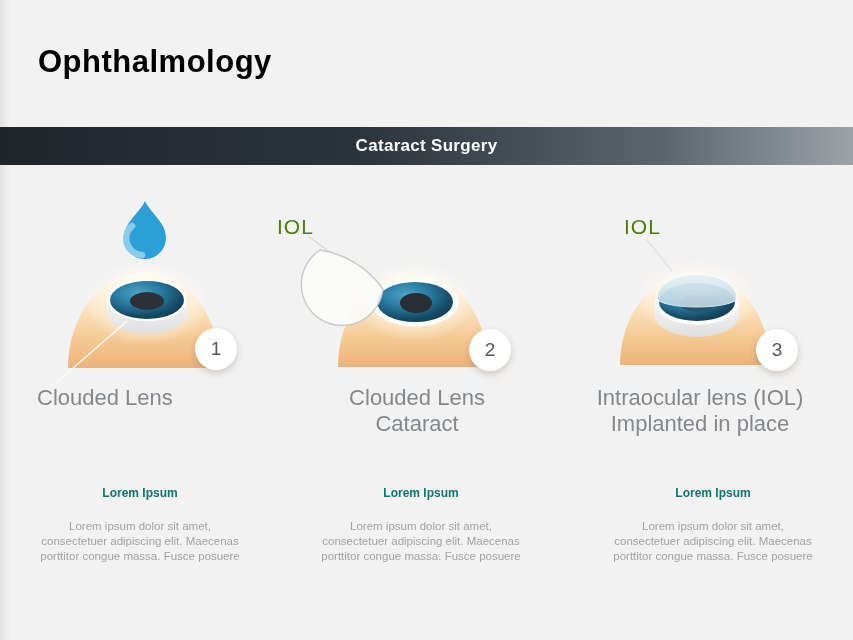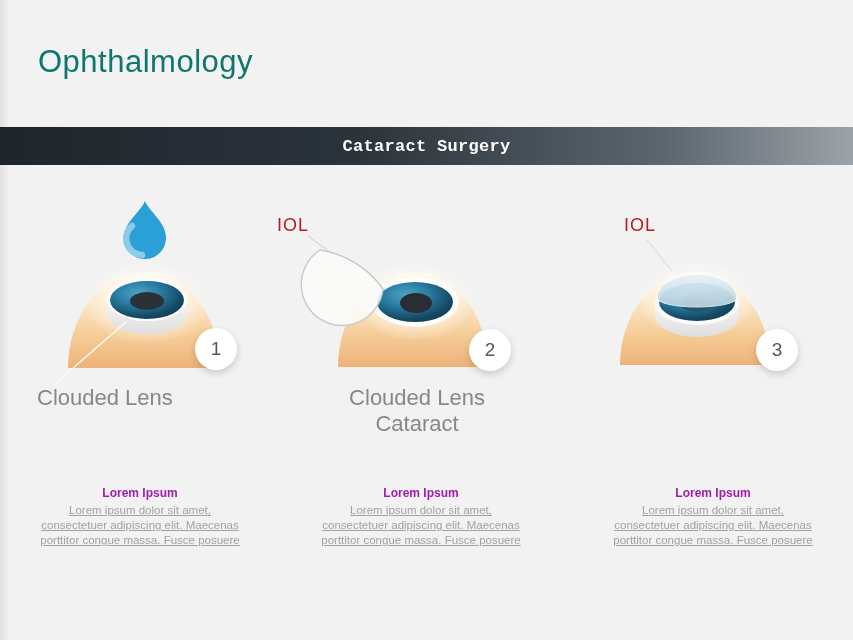--- a/index.html
+++ b/index.html
@@ -14,65 +14,65 @@
     overflow:hidden;
     margin:0 auto;
   }
   .edge-shade{
     position:absolute;left:0;top:0;bottom:0;width:10px;
     background:linear-gradient(90deg,rgba(0,0,0,.07),rgba(0,0,0,0));
     pointer-events:none;
   }
   .title{
     position:absolute;left:38px;top:44px;margin:0;
-    font-size:31px;font-weight:normal;letter-spacing:.5px;
-    color:#0f766e;
+    font-size:31px;font-weight:bold;letter-spacing:.5px;
+    color:#000000;
   }
   .banner{
     position:absolute;left:0;top:127px;width:853px;height:38px;
     background:linear-gradient(90deg,#1f252b 0%,#2b333b 42%,#5d666e 78%,#9ba2a8 100%);
     display:flex;align-items:center;justify-content:center;
   }
   .banner-title{
-    color:#ffffff;font-size:17px;font-weight:bold;letter-spacing:.3px;font-family:Liberation Mono, monospace;
+    color:#ffffff;font-size:17px;font-weight:bold;letter-spacing:.3px;
   }
   .art{position:absolute;left:0;top:0;}
   .badge{
     position:absolute;width:42px;height:42px;border-radius:50%;
     background:#ffffff;
     box-shadow:0 3px 7px rgba(90,70,40,.25);
     display:flex;align-items:center;justify-content:center;
     font-size:19px;color:#54585c;
   }
   .badge-1{left:195px;top:328px;}
   .badge-2{left:469px;top:329px;}
   .badge-3{left:756px;top:329px;}
   .iol-label{
-    position:absolute;font-size:18px;color:#b91c1c;letter-spacing:1px;
+    position:absolute;font-size:21px;color:#4d7c0f;letter-spacing:1px;
   }
   .iol-label-2{left:277px;top:215px;}
   .iol-label-3{left:624px;top:215px;}
   .caption{
     position:absolute;top:385px;
     font-size:22px;line-height:26px;color:#84888b;
   }
   .caption span{display:block;}
   .caption-1{left:37px;text-align:left;}
   .caption-2{left:292px;width:250px;text-align:center;}
   .caption-3{left:572px;width:256px;text-align:center;}
   .lorem{
     position:absolute;top:486px;width:240px;text-align:center;
   }
   .lorem-1{left:20px;}
   .lorem-2{left:301px;}
   .lorem-3{left:593px;}
   .lorem-title{
-    font-size:12px;font-weight:bold;color:#a21caf;margin:0 0 3px 0;
+    font-size:12px;font-weight:bold;color:#0f766e;margin:0 0 19px 0;
   }
-  .lorem-body{font-size:11.5px;line-height:15px;color:#a2a2a2;text-decoration:underline;}
+  .lorem-body{font-size:11.5px;line-height:15px;color:#a2a2a2;}
   .lorem-body span{display:block;white-space:nowrap;}
 </style>
 </head>
 <body>
 
 <div class="slide">
   <div class="edge-shade"></div>
 
   <h1 class="title">Ophthalmology</h1>
 
@@ -158,20 +158,24 @@
   <div class="iol-label iol-label-2">IOL</div>
   <div class="iol-label iol-label-3">IOL</div>
 
   <div class="caption caption-1">
     <span>Clouded Lens</span>
   </div>
   <div class="caption caption-2">
     <span>Clouded Lens</span>
     <span>Cataract</span>
   </div>
+  <div class="caption caption-3">
+    <span>Intraocular lens (IOL)</span>
+    <span>Implanted in place</span>
+  </div>
 
   <div class="lorem lorem-1">
     <p class="lorem-title">Lorem Ipsum</p>
     <div class="lorem-body">
       <span>Lorem ipsum dolor sit amet,</span>
       <span>consectetuer adipiscing elit. Maecenas</span>
       <span>porttitor congue massa. Fusce posuere</span>
     </div>
   </div>
   <div class="lorem lorem-2">

